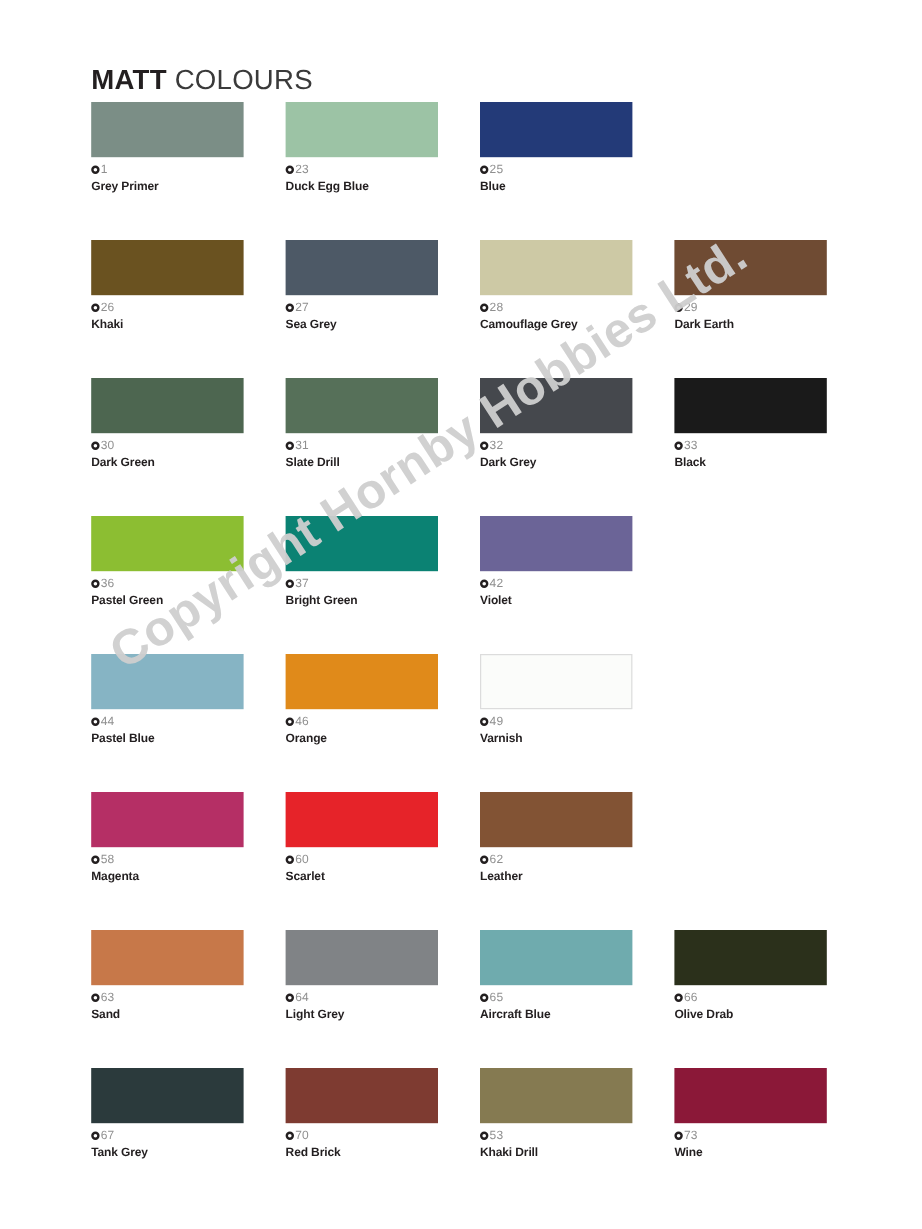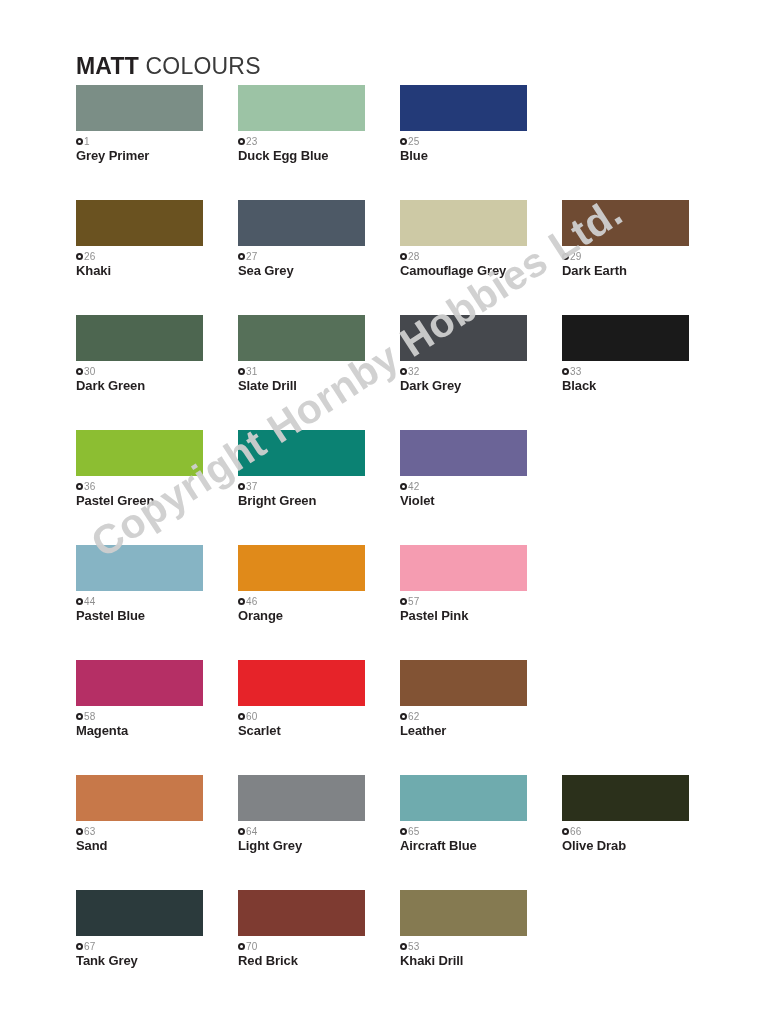--- a/index.html
+++ b/index.html
@@ -117,21 +117,21 @@
   }
   .code-num {
     font-size: 10px;
     line-height: 11px;
     color: #8f8f8f;
     font-weight: normal;
     letter-spacing: 0.1px;
   }
   .color-name {
     margin-top: 2px;
-    font-size: 13px;
+    font-size: 10px;
     line-height: 13px;
     font-weight: bold;
     color: #231f20;
     letter-spacing: -0.1px;
     white-space: nowrap;
   }
 </style>
 </head>
 <body>
 
@@ -273,26 +273,26 @@
         </div>
         <div class="cell">
           <div class="swatch" style="background: rgb(224, 138, 26);"></div>
           <div class="code-line">
             <span class="ring-icon"></span>
             <span class="code-num">46</span>
           </div>
           <div class="color-name">Orange</div>
         </div>
         <div class="cell">
-          <div class="swatch" style="background: rgb(245, 156, 177);"></div>
-          <div class="code-line">
-            <span class="ring-icon"></span>
-            <span class="code-num">57</span>
-          </div>
-          <div class="color-name">Pastel Pink</div>
+          <div class="swatch bordered" style="background: rgb(251, 252, 250);"></div>
+          <div class="code-line">
+            <span class="ring-icon"></span>
+            <span class="code-num">49</span>
+          </div>
+          <div class="color-name">Varnish</div>
         </div>
       </div>
       <div class="row">
         <div class="cell">
           <div class="swatch" style="background: rgb(181, 47, 101);"></div>
           <div class="code-line">
             <span class="ring-icon"></span>
             <span class="code-num">58</span>
           </div>
           <div class="color-name">Magenta</div>
@@ -366,18 +366,26 @@
           <div class="color-name">Red Brick</div>
         </div>
         <div class="cell">
           <div class="swatch" style="background: rgb(133, 122, 81);"></div>
           <div class="code-line">
             <span class="ring-icon"></span>
             <span class="code-num">53</span>
           </div>
           <div class="color-name">Khaki Drill</div>
         </div>
+        <div class="cell">
+          <div class="swatch" style="background: rgb(139, 24, 56);"></div>
+          <div class="code-line">
+            <span class="ring-icon"></span>
+            <span class="code-num">73</span>
+          </div>
+          <div class="color-name">Wine</div>
+        </div>
       </div>
     </div>
 
   <div class="watermark">Copyright Hornby Hobbies Ltd.</div>
 
 </div>
 
 </body></html>

